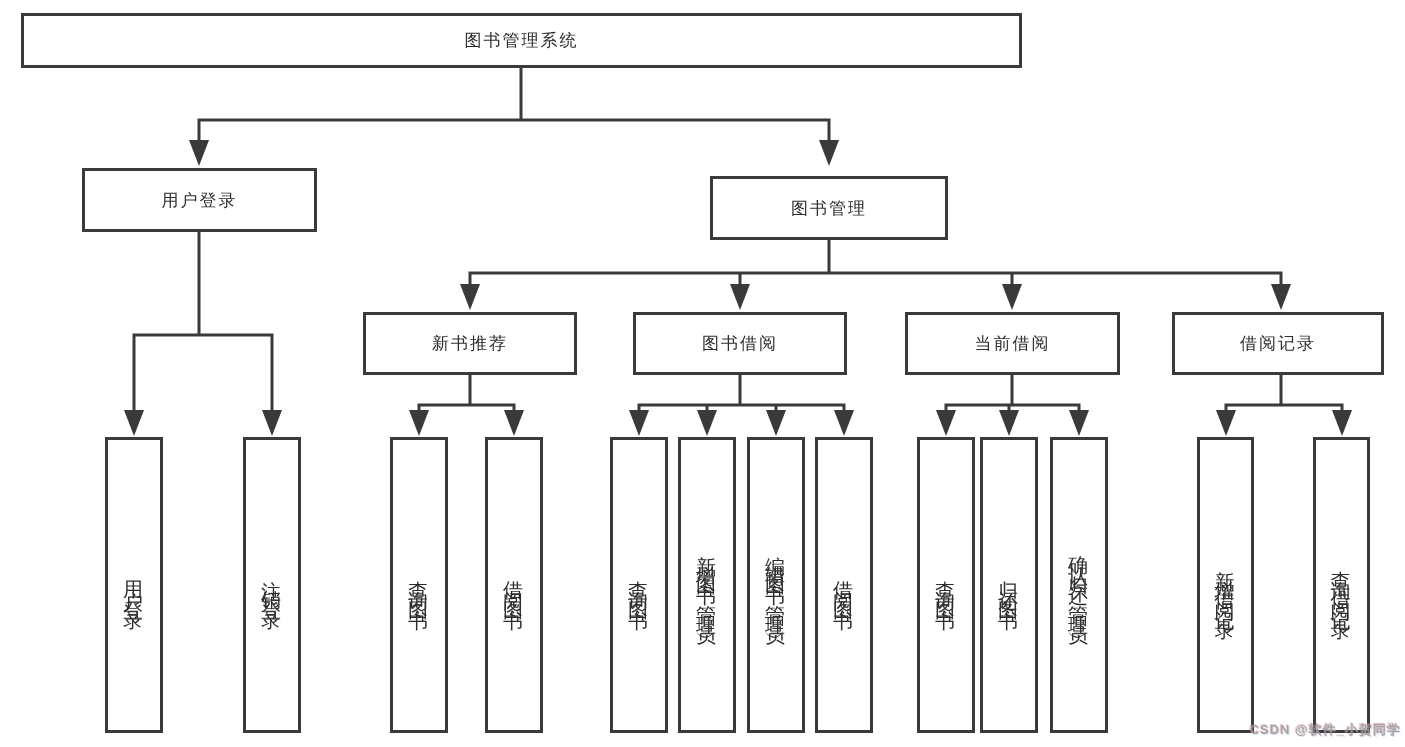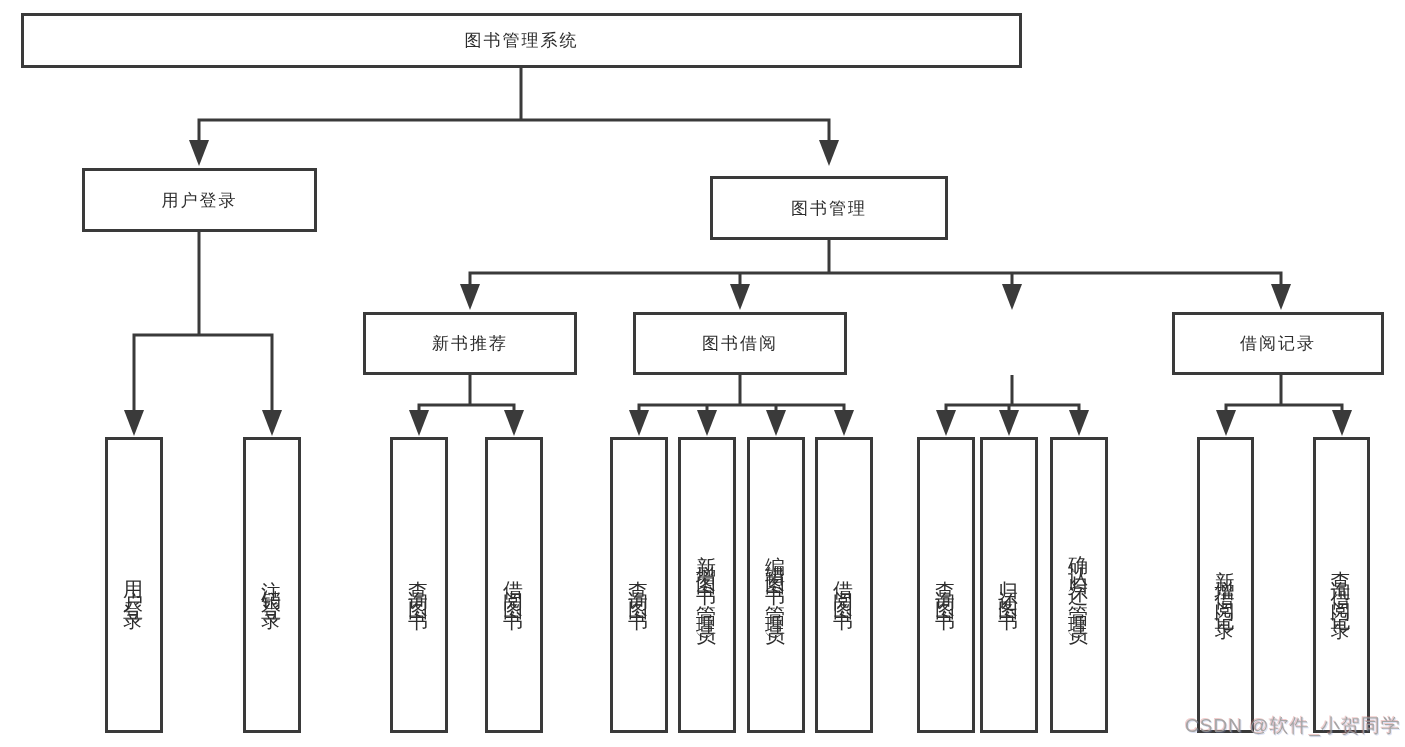--- a/index.html
+++ b/index.html
@@ -53,27 +53,28 @@
     writing-mode: vertical-rl;
     font-size: 20px;
     letter-spacing: 10px;
     color: var(--text);
     z-index: 2;
   }
   .watermark {
     position: absolute;
     right: 4px;
     bottom: 8px;
-    font-size: 19px;
+    font-size: 13px;
     letter-spacing: 1px;
     color: var(--watermark);
     opacity: 0.9;
     text-shadow: -1px -1px 0 rgba(214,116,116,0.4), 1px 1px 0 rgba(130,150,220,0.3);
     z-index: 5;
     white-space: nowrap;
+    font-weight: bold;
   }
 </style>
 </head>
 <body>
 
 <div class="canvas">
 
   <svg class="connectors" width="1405" height="747" viewBox="0 0 1405 747">
     <g stroke="#3a3a3a" stroke-width="3" fill="none">
 
@@ -117,20 +118,21 @@
     </g>
   </svg>
 
   <div class="hbox" style="left:21px; top:13px; width:1001px; height:55px;">图书管理系统</div>
 
   <div class="hbox" style="left:82px; top:168px; width:235px; height:64px;">用户登录</div>
   <div class="hbox" style="left:710px; top:168px; width:238px; height:64px;margin-top:8px;">图书管理</div>
 
   <div class="hbox" style="left:363px; top:312px; width:214px; height:63px;">新书推荐</div>
   <div class="hbox" style="left:633px; top:312px; width:214px; height:63px;">图书借阅</div>
+  <div class="hbox" style="left:905px; top:312px; width:215px; height:63px;">当前借阅</div>
   <div class="hbox" style="left:1172px; top:312px; width:212px; height:63px;">借阅记录</div>
 
   <div class="leaf" style="left:105px;">用户登录</div>
   <div class="leaf" style="left:243px;">注销登录</div>
   <div class="leaf" style="left:390px;">查询图书</div>
   <div class="leaf" style="left:485px;">借阅图书</div>
   <div class="leaf" style="left:610px;">查询图书</div>
   <div class="leaf" style="left:678px;">新增图书（管理员）</div>
   <div class="leaf" style="left:747px;">编辑图书（管理员）</div>
   <div class="leaf" style="left:815px;">借阅图书</div>

